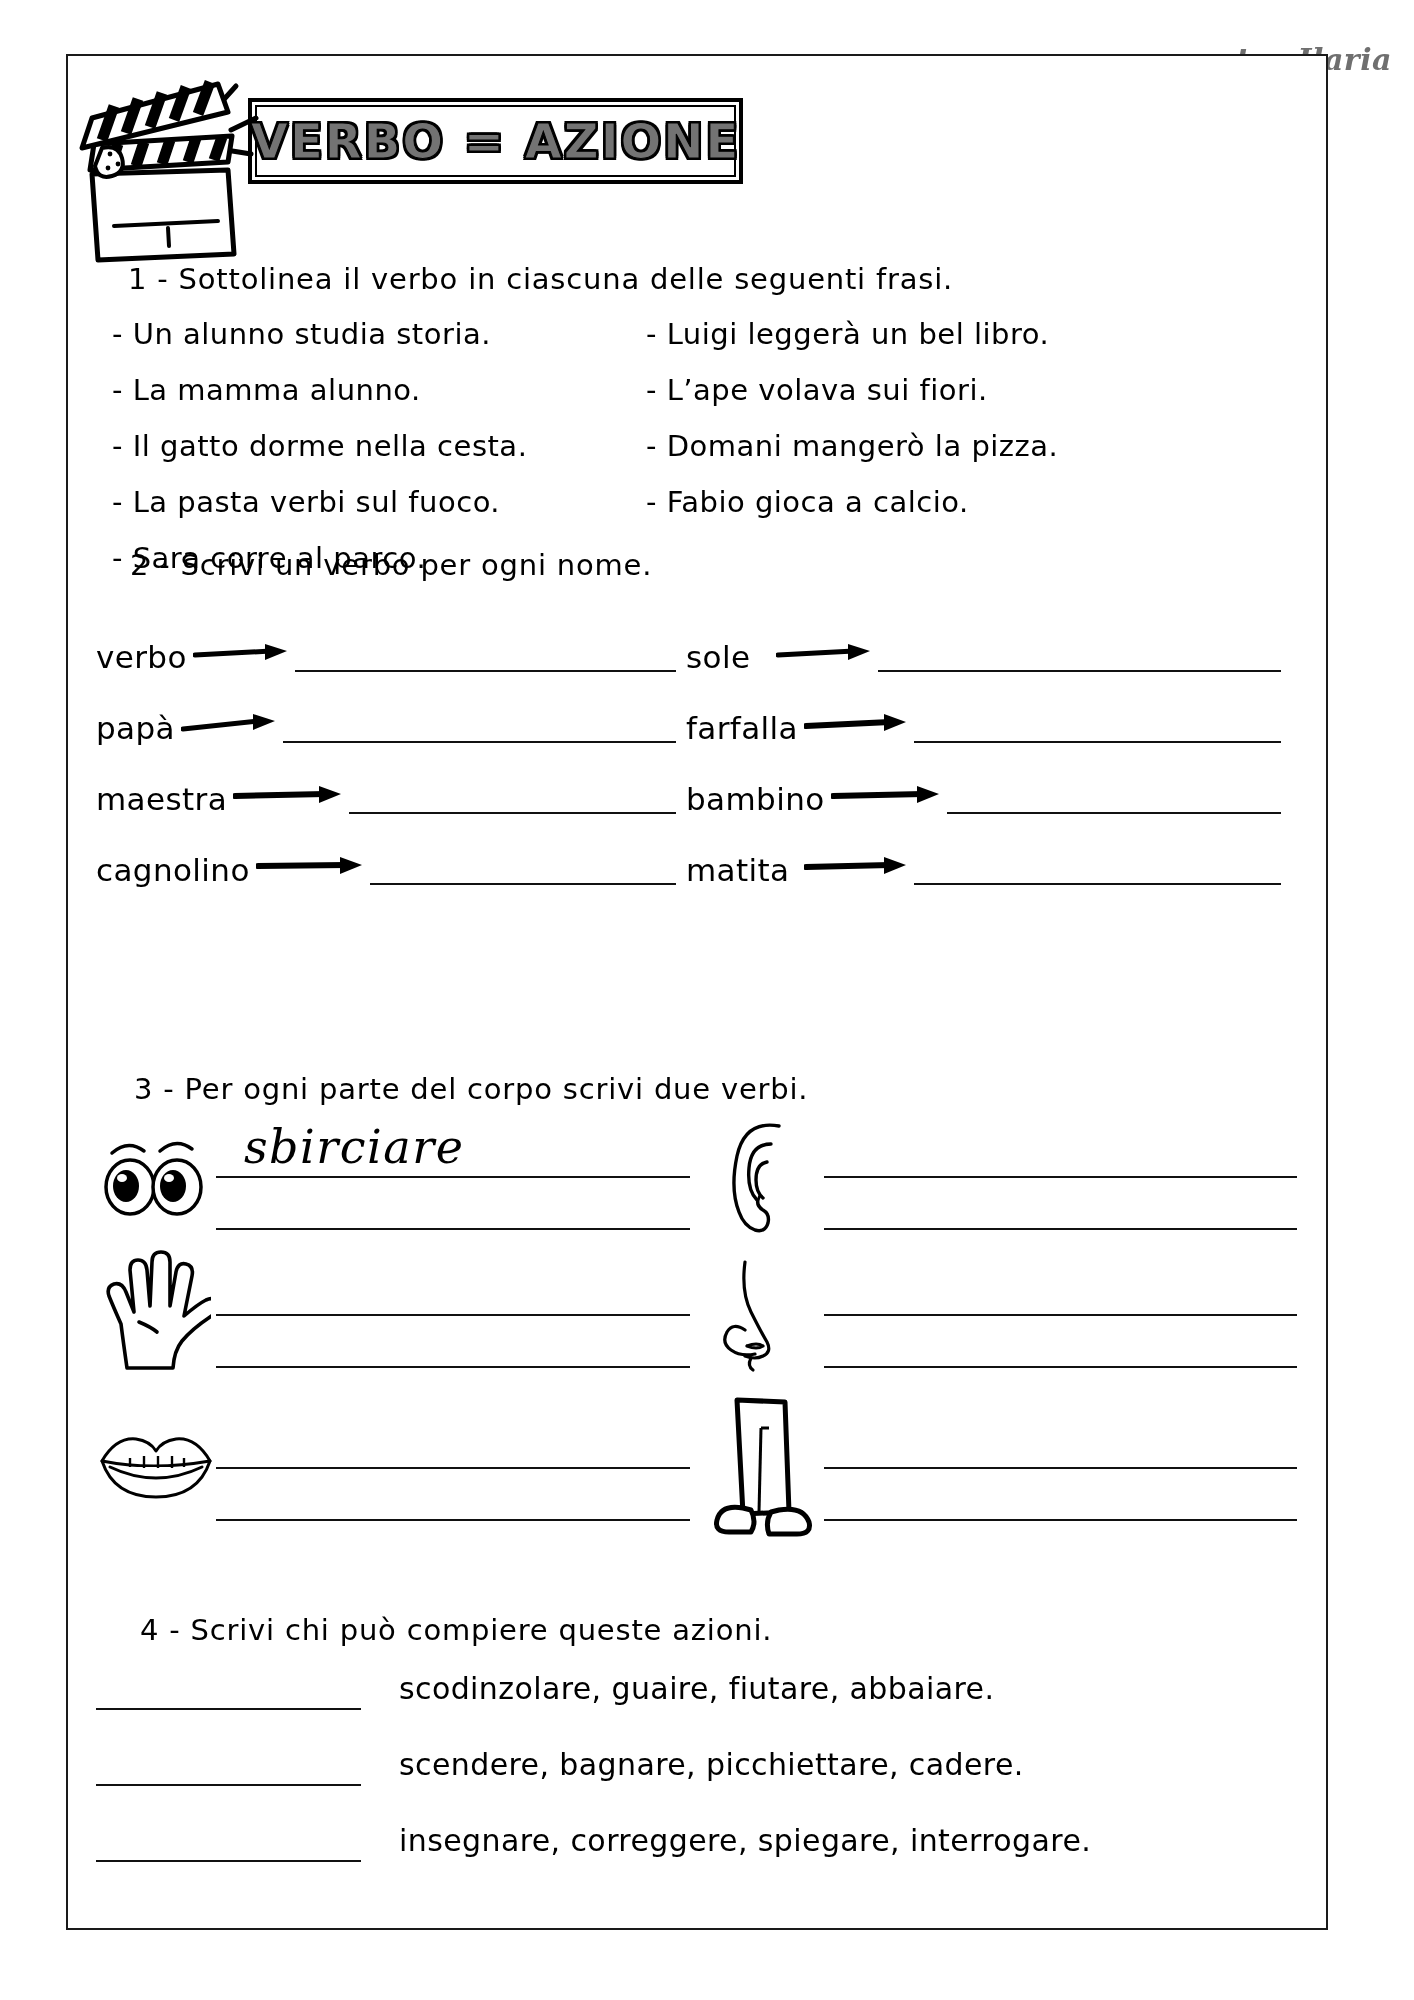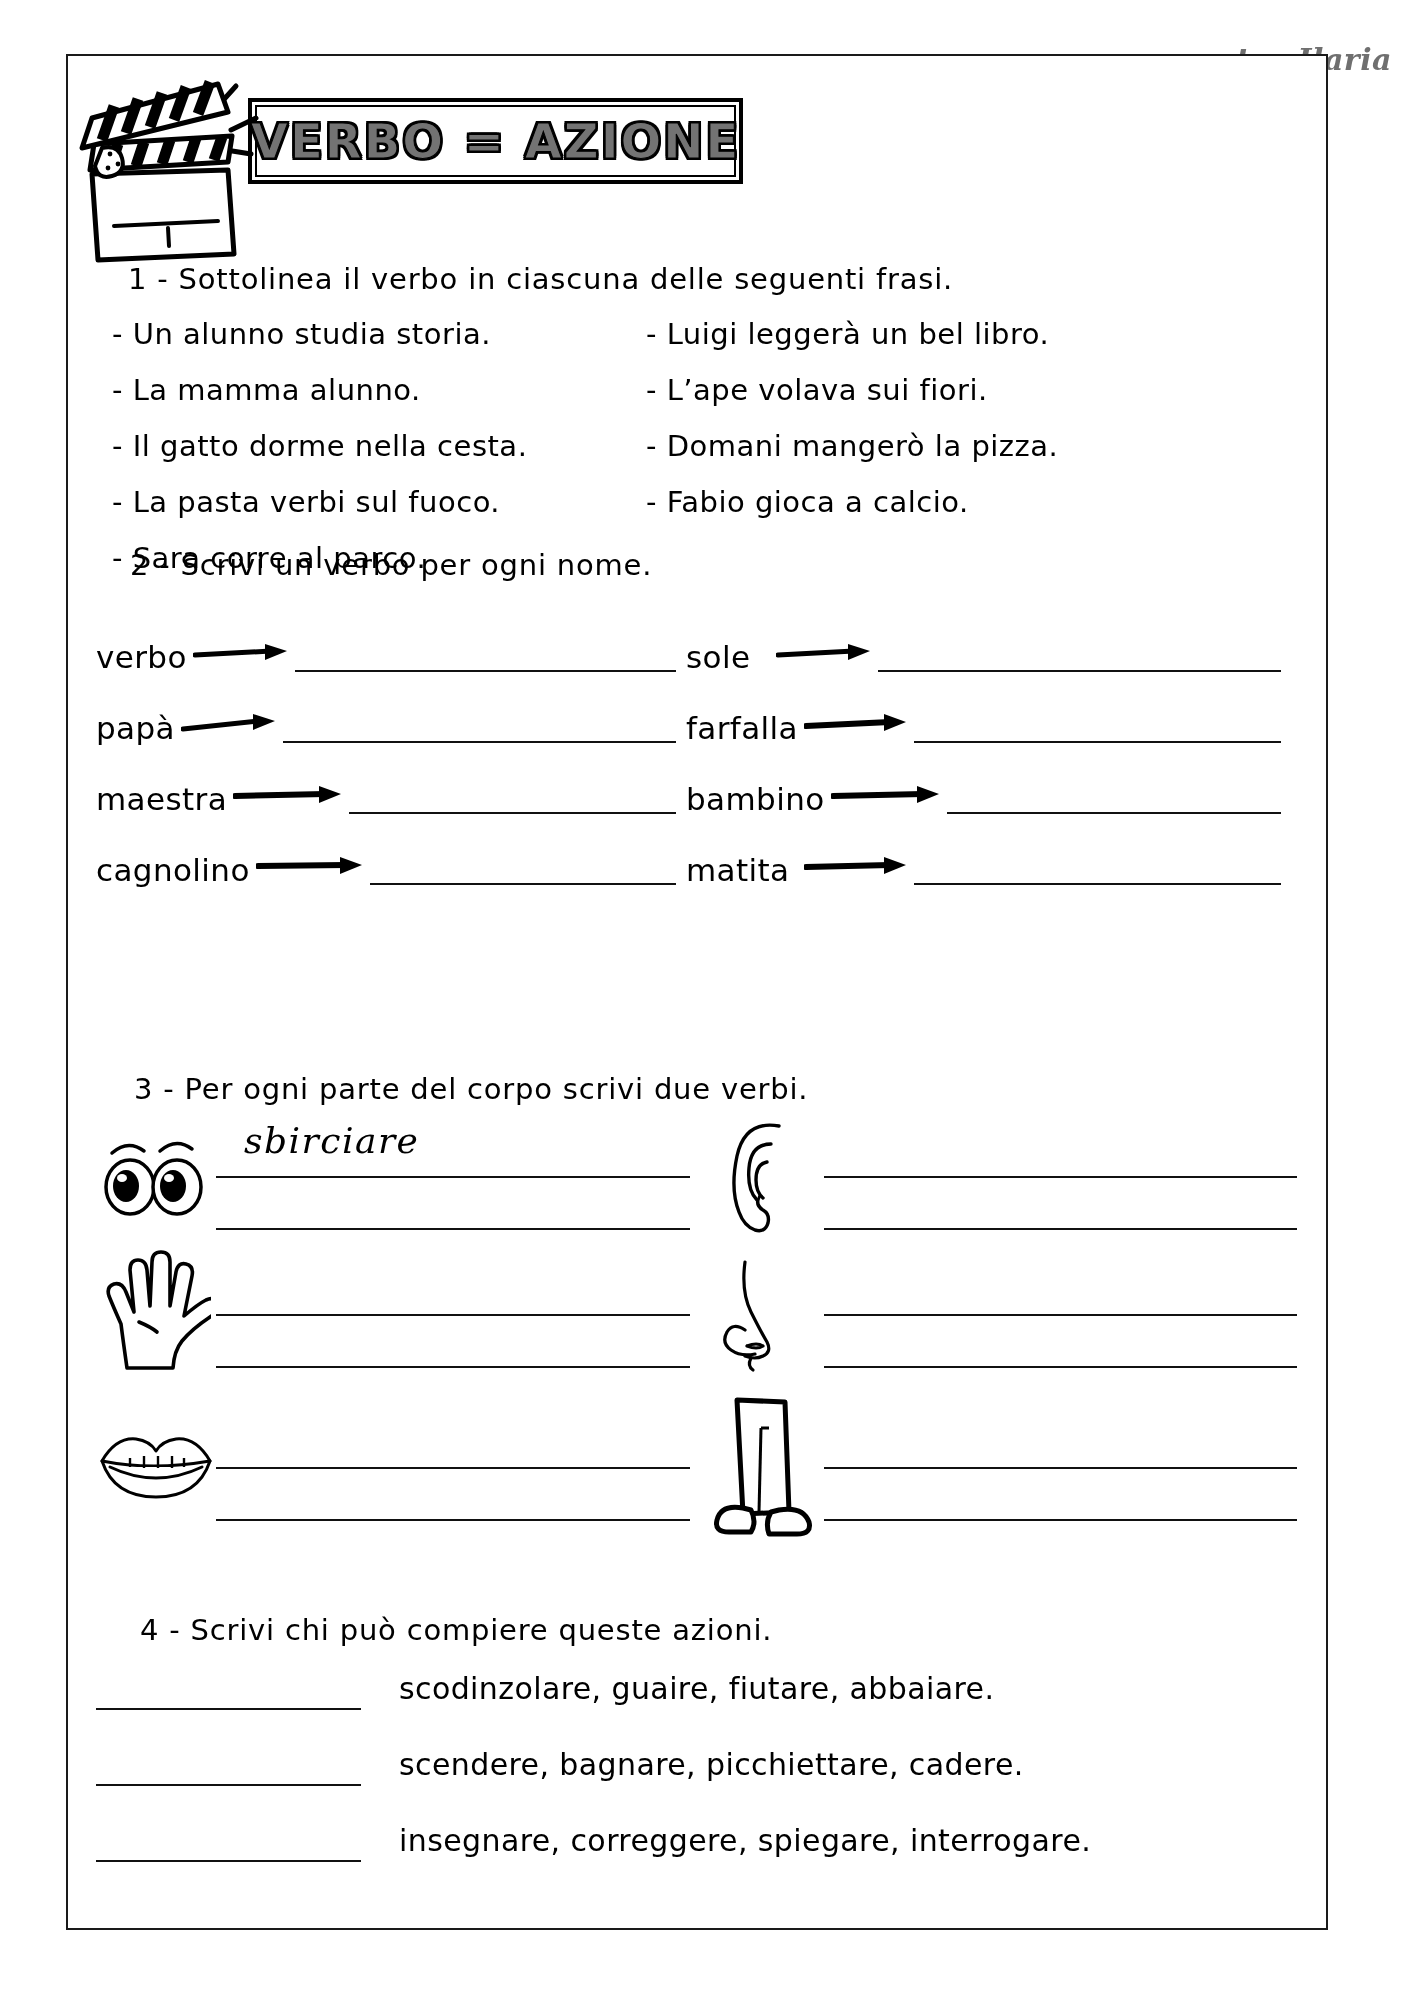--- a/index.html
+++ b/index.html
@@ -202,21 +202,21 @@
     height: 52px;
   }
   .bodycell .lines .ln.first { height: 54px; }
 
   .cursive-answer {
     position: absolute;
     left: 28px;
     top: -4px;
     font-family: "DejaVu Serif", serif;
     font-style: italic;
-    font-size: 36px;
+    font-size: 46px;
     letter-spacing: 1.5px;
     color: #000;
     white-space: nowrap;
   }
 
   
   #ex4-title { left: 140px; top: 1613px; }
 
   #ex4-list {
     position: absolute;

